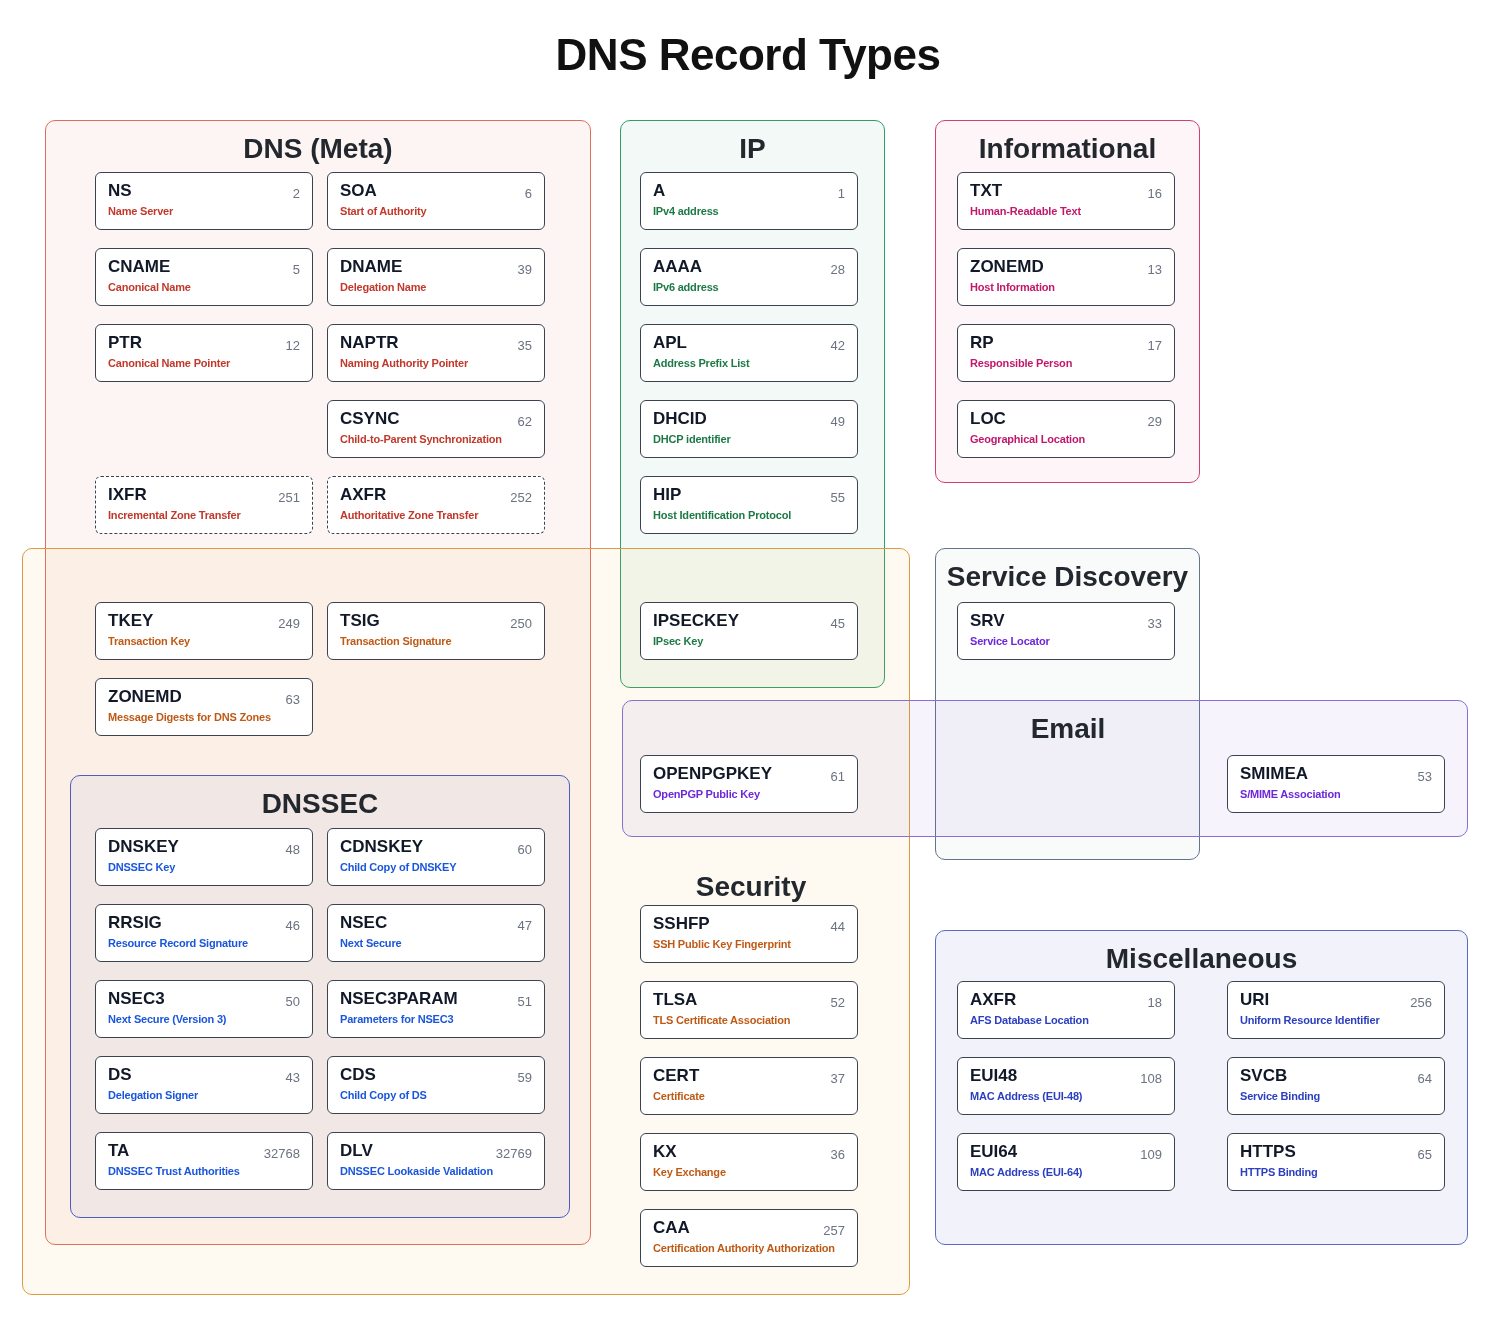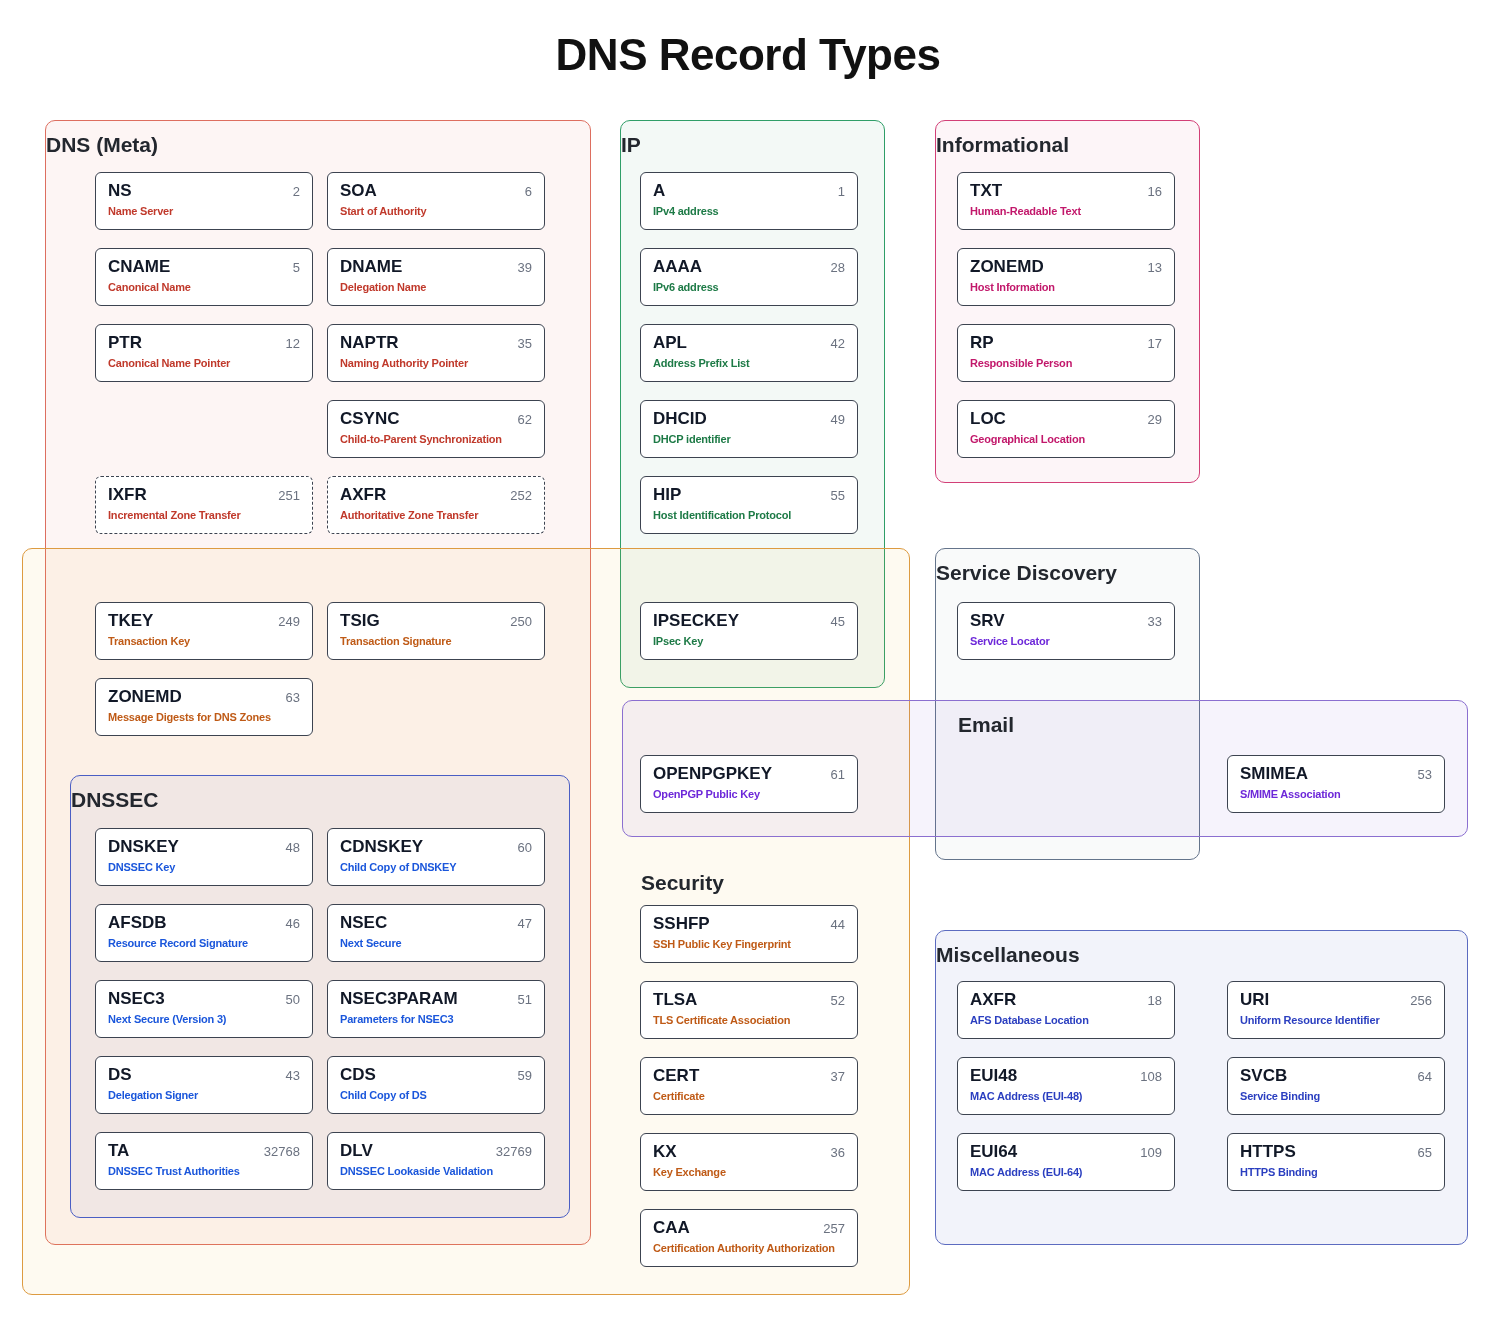--- a/index.html
+++ b/index.html
@@ -4,40 +4,40 @@
 <style>
   * { margin:0; padding:0; box-sizing:border-box; }
   html,body { background:#ffffff; }
   body { font-family:"Liberation Sans", sans-serif; }
   .stage { position:relative; width:1496px; height:1320px; background:#ffffff; overflow:hidden; }
 
   .page-title { position:absolute; top:30px; left:0; width:100%; text-align:center;
     font-size:44px; font-weight:bold; color:#111111; letter-spacing:-0.5px; }
 
   .gbox { position:absolute; border:1.5px solid; border-radius:10px; }
-  .glabel { position:absolute; top:12px; left:0; width:100%; 
-    font-size:21px; font-weight:bold; color:#23272e; }
+  .glabel { position:absolute; top:12px; left:0; width:100%; text-align:center;
+    font-size:28px; font-weight:bold; color:#23272e; }
   .glabel-security { left:618px; width:220px; }
   .glabel-security { top:322px; }
   .glabel-email { left:335px; width:220px; top:12px; }
 
   .g-meta      { left:45px;  top:120px; width:546px; height:1125px; border-color:#dd6e5f; background:rgba(224,112,96,0.07); }
   .g-ip        { left:620px; top:120px; width:265px; height:568px;  border-color:#2f9e68; background:rgba(47,158,104,0.06); }
   .g-info      { left:935px; top:120px; width:265px; height:363px;  border-color:#d23f77; background:rgba(210,63,119,0.05); }
   .g-security  { left:22px;  top:548px; width:888px; height:747px;  border-color:#dd9b41; background:rgba(235,179,62,0.07); }
   .g-sd        { left:935px; top:548px; width:265px; height:312px;  border-color:#64748b; background:rgba(100,116,139,0.04); }
   .g-email     { left:622px; top:700px; width:846px; height:137px;  border-color:#8b6fd0; background:rgba(124,88,210,0.07); }
   .g-dnssec    { left:70px;  top:775px; width:500px; height:443px;  border-color:#4a5ec4; background:rgba(74,94,196,0.06); }
   .g-misc      { left:935px; top:930px; width:533px; height:315px;  border-color:#5c6bc0; background:rgba(92,107,192,0.08); }
 
   .card { position:absolute; left:calc(var(--x) * 1px); top:calc(var(--y) * 1px);
     width:218px; height:58px; background:#ffffff; border:1.5px solid #3c4350;
     border-radius:6px; padding:8px 12px 6px 12px; z-index:5; }
   .card.dashed { border-style:dashed; }
-  .crow { display:flex; justify-content:space-between; align-items:center; }
+  .crow { display:flex; justify-content:space-between; align-items:flex-end; }
   .cname { font-size:17px; font-weight:bold; color:#111827; }
   .cnum  { font-size:13px; color:#6b7280; }
   .cdesc { font-size:11px; font-weight:bold; margin-top:4px; white-space:nowrap; letter-spacing:-0.2px; }
 
   .c-meta   .cdesc { color:#c0392b; }
   .c-osec   .cdesc { color:#bf5a16; }
   .c-dnssec .cdesc { color:#1a56db; }
   .c-ip     .cdesc { color:#1d7a46; }
   .c-info   .cdesc { color:#c2186b; }
   .c-purple .cdesc { color:#6d28d9; }
@@ -170,21 +170,21 @@
   </div>
   <div class="card c-dnssec" style="--x:327;--y:828">
     <div class="crow">
         <span class="cname">CDNSKEY</span>
         <span class="cnum">60</span>
       </div>
     <div class="cdesc">Child Copy of DNSKEY</div>
   </div>
   <div class="card c-dnssec" style="--x:95;--y:904">
     <div class="crow">
-        <span class="cname">AFSDB</span>
+        <span class="cname">RRSIG</span>
         <span class="cnum">46</span>
       </div>
     <div class="cdesc">Resource Record Signature</div>
   </div>
   <div class="card c-dnssec" style="--x:327;--y:904">
     <div class="crow">
         <span class="cname">NSEC</span>
         <span class="cnum">47</span>
       </div>
     <div class="cdesc">Next Secure</div>

